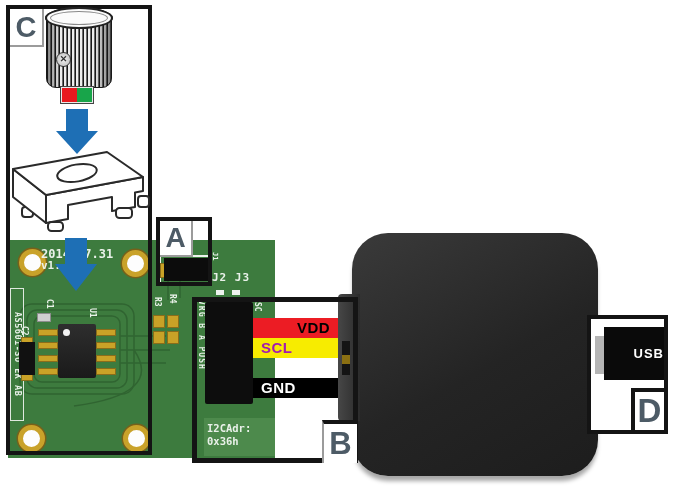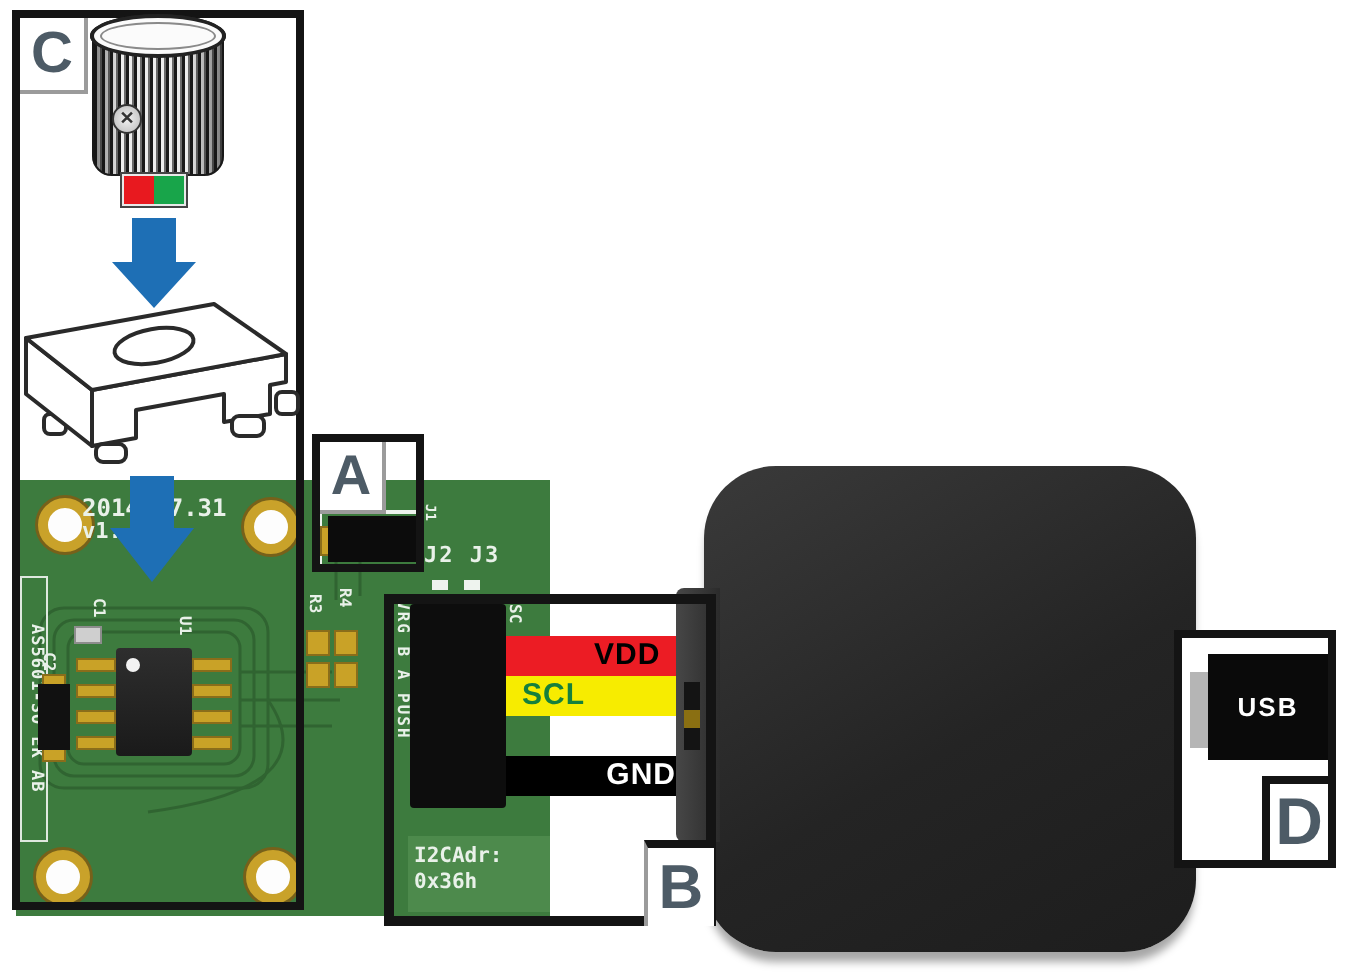--- a/index.html
+++ b/index.html
@@ -123,22 +123,22 @@
 
   <div class="abs" style="left:205px;top:302px;width:48px;height:102px;background:#0d0d0d;border-radius:2px;"></div>
 
   <div id="usbbox" class="abs"></div>
   <div id="plug" class="abs"></div>
   <div class="abs" style="left:342px;top:341px;width:8px;height:14px;background:#141414;"></div>
   <div class="abs" style="left:342px;top:355px;width:8px;height:9px;background:#8a6f12;"></div>
   <div class="abs" style="left:342px;top:364px;width:8px;height:11px;background:#141414;"></div>
 
   <div class="wire" style="top:318px;background:#ec1c24;color:#000;padding-left:44px;">VDD</div>
-  <div class="wire" style="top:338px;background:#f7ec00;color:#15803d;">SCL</div>
-  <div class="wire" style="top:378px;background:#000000;color:#fff;text-align:right;">GND</div>
+  <div class="wire" style="top:338px;background:#f7ec00;color:#a21caf;">SCL</div>
+  <div class="wire" style="top:378px;background:#000000;color:#fff;">GND</div>
 
   <div class="callout" style="left:6px;top:5px;width:146px;height:450px;"></div>
   <div class="callout-label" style="left:10px;top:9px;width:34px;height:38px;font-size:29px;border-right:2px solid #9b9b9b;border-bottom:2px solid #9b9b9b;">
     <span>C</span>
   </div>
 
   <div id="knob-top" class="abs"></div>
   <div id="knob-body" class="abs"></div>
   <div id="knob-shade" class="abs"></div>
   <div id="knob-top" class="abs"></div>
@@ -174,20 +174,20 @@
     <span>A</span>
   </div>
 
   <div class="callout" style="left:192px;top:297px;width:166px;height:166px;border-width:5px;"></div>
   <div class="callout-label" style="left:322px;top:420px;width:35px;height:43px;font-size:31px;border-top:4px solid #141414;border-left:2px solid #9b9b9b;">
     <span>B</span>
   </div>
 
   <div class="callout" style="left:587px;top:315px;width:81px;height:119px;background:#ffffff;"></div>
   <div class="abs" style="left:595px;top:336px;width:11px;height:38px;background:#b5b5b5;"></div>
-  <div class="abs" style="left:604px;top:327px;width:60px;height:53px;background:#0a0a0a;display:flex;align-items:center;justify-content:center;">
+  <div class="abs" style="left:604px;top:327px;width:60px;height:53px;background:#0a0a0a;display:flex;align-items:center;justify-content:flex-end;">
     <span style="color:#fff;font-weight:bold;font-size:13px;letter-spacing:1px;">USB</span>
   </div>
   <div class="callout-label" style="left:631px;top:388px;width:33px;height:42px;font-size:33px;border-top:4px solid #141414;border-left:4px solid #141414;">
     <span>D</span>
   </div>
 
 </div>
 
 </body></html>

